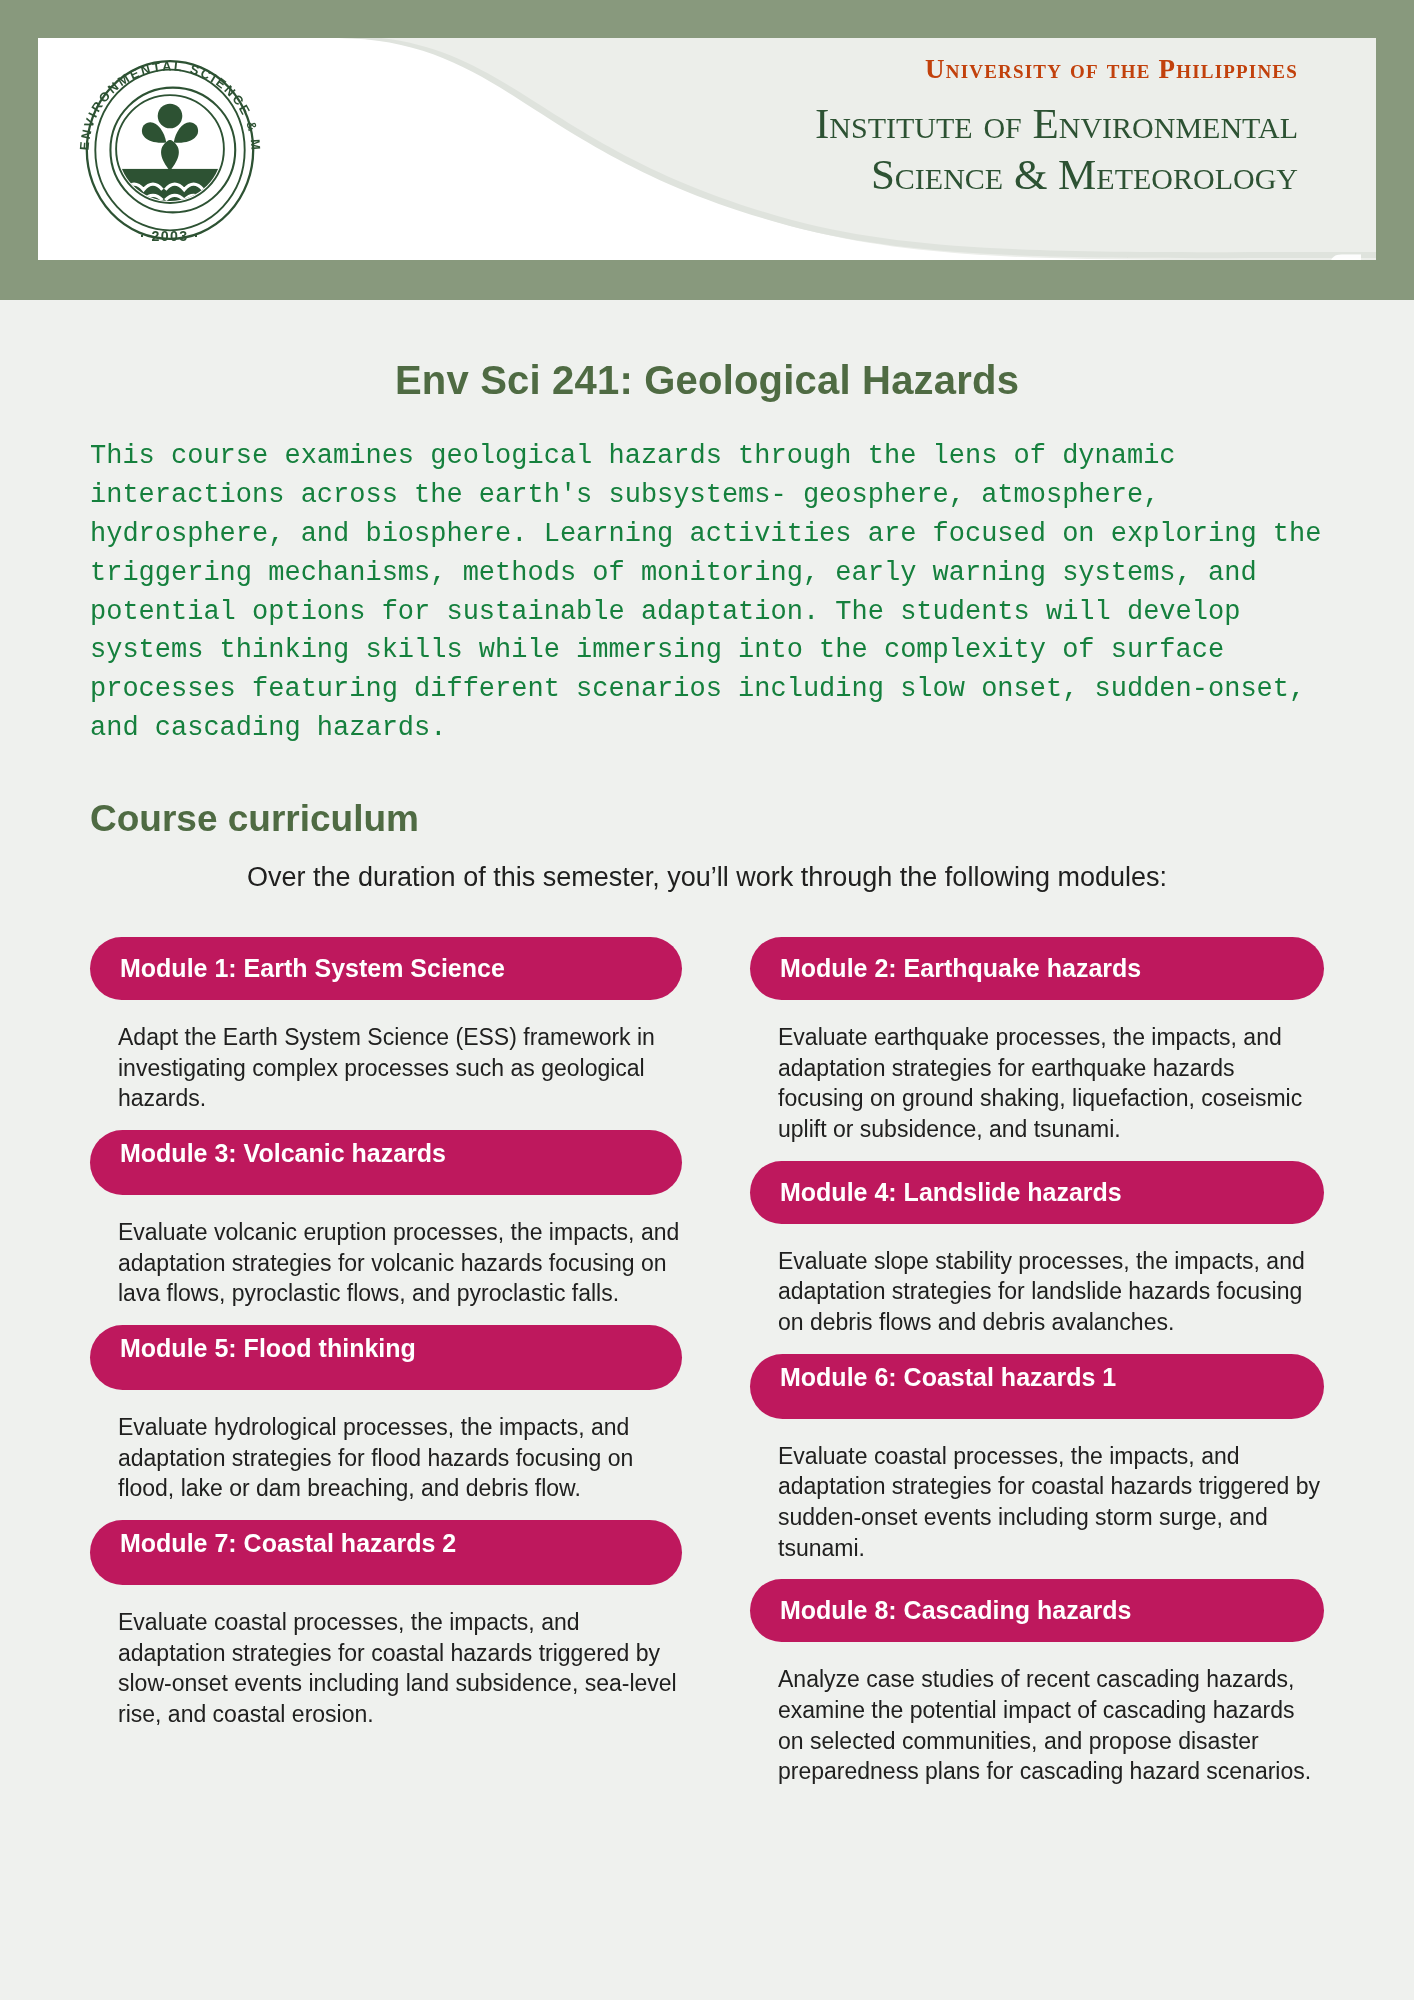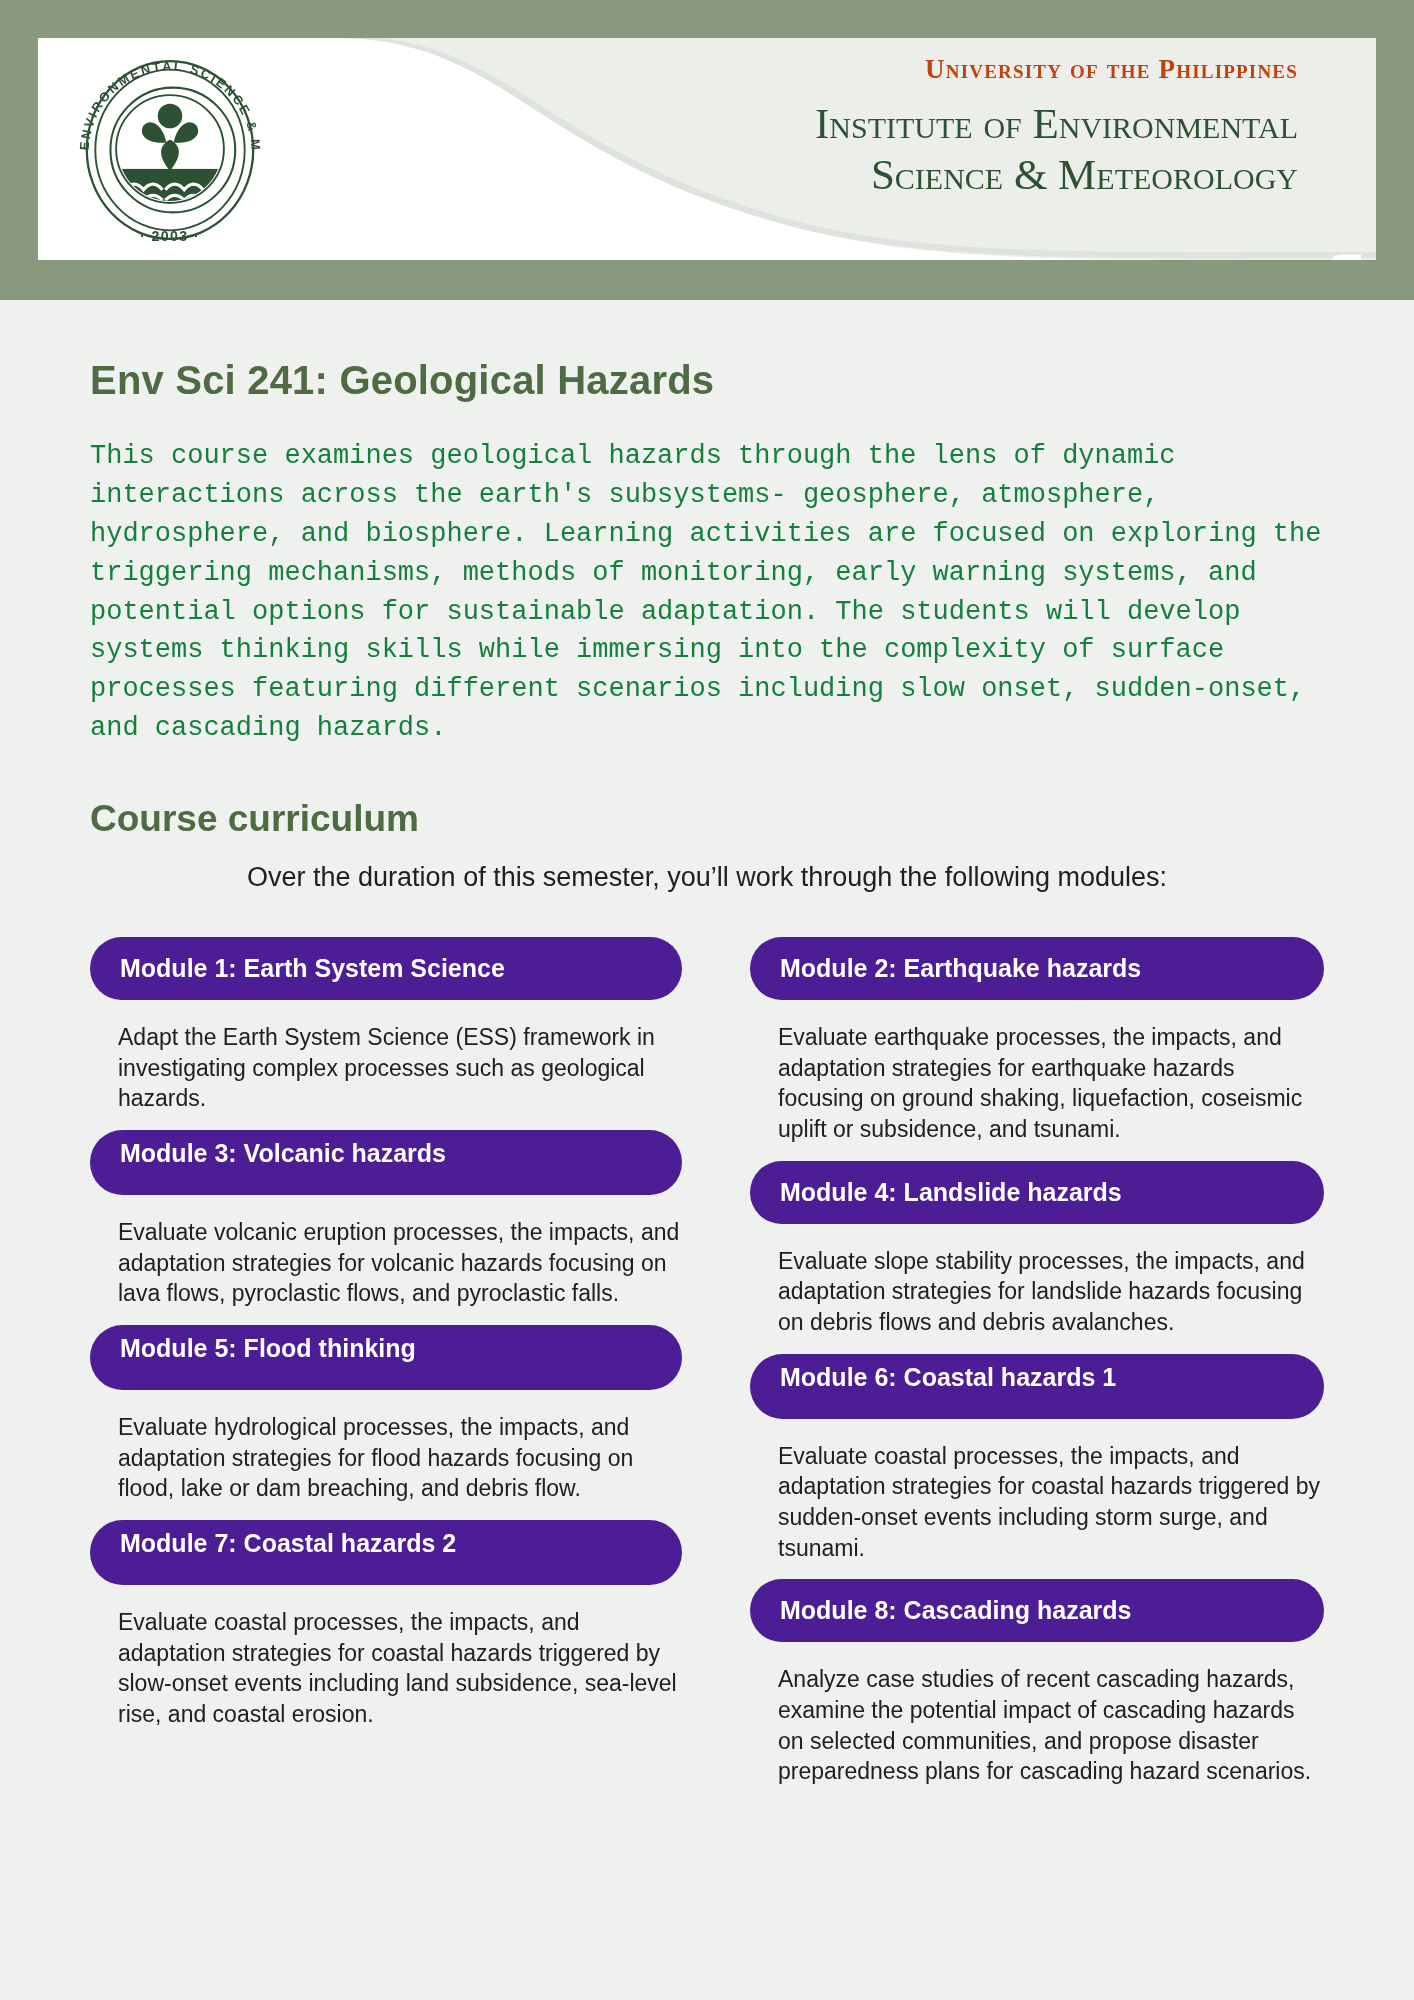--- a/index.html
+++ b/index.html
@@ -89,21 +89,21 @@
     height: 222px;
   }
 
   
   .page {
     width: 1414px;
     padding: 0 90px;
   }
   .course-title {
     margin: 58px 0 0 0;
-    text-align: left;
+    text-align: center;
     font-size: 40px;
     font-weight: 700;
     color: #4f6b43;
     letter-spacing: .2px;
   }
   .intro {
     margin: 34px 0 0 0;
     font-size: 27px;
     line-height: 1.44;
     color: #15803d;
@@ -125,21 +125,21 @@
   
   .modules {
     margin-top: 44px;
     display: grid;
     grid-template-columns: 1fr 1fr;
     column-gap: 50px;
   }
   .col { display: block; }
   .module { margin-bottom: 16px; }
   .pill {
-    background: #4c1d95;
+    background: #be185d;
     color: #ffffff;
     border-radius: 40px;
     padding: 16px 30px;
     font-size: 25px;
     font-weight: 700;
     display: block;
     line-height: 1.25;
   }
   .pill-tall { padding-top: 8px; padding-bottom: 26px; }
   .module-body {

